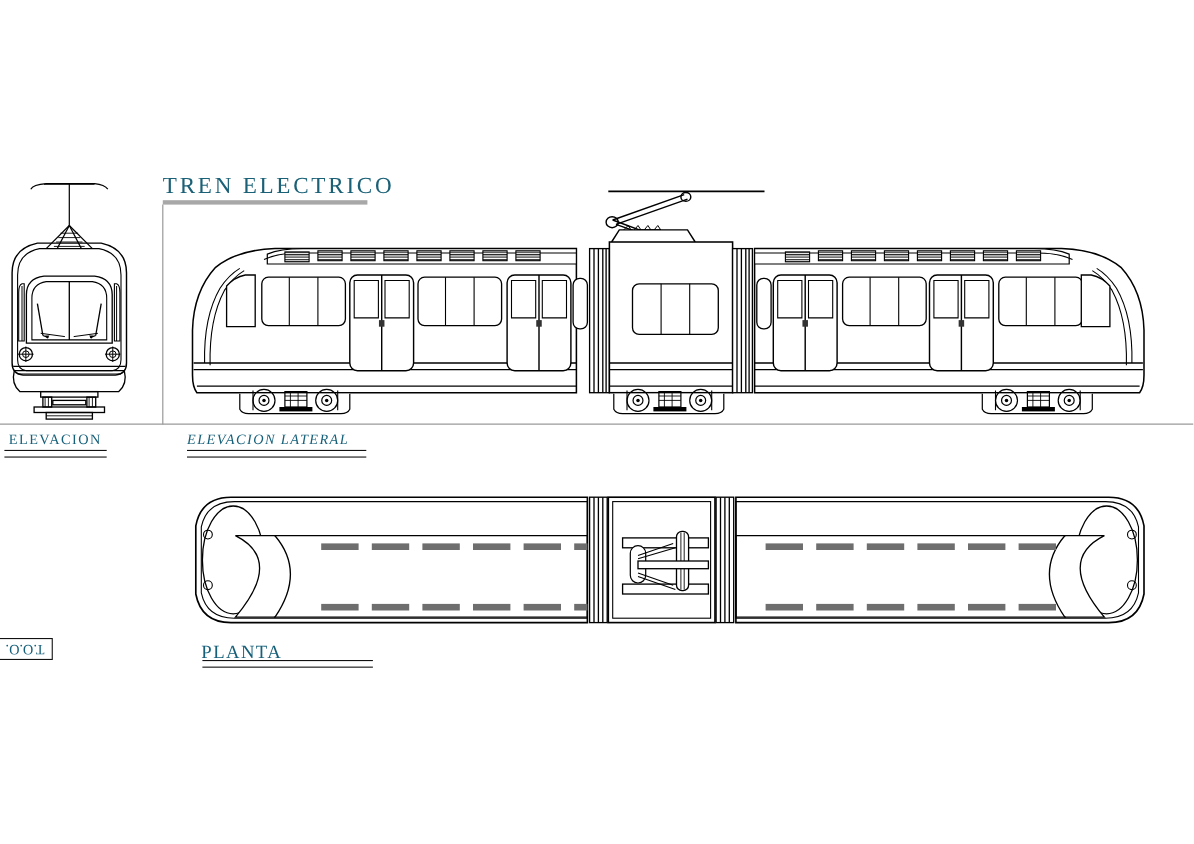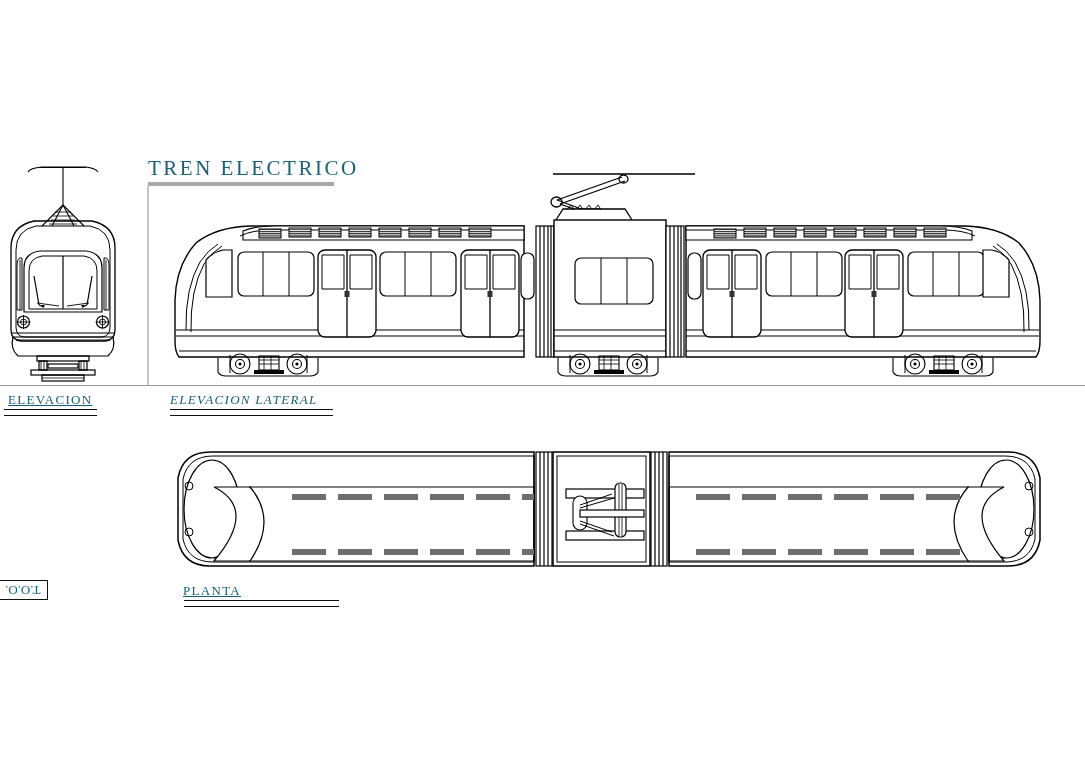--- a/index.html
+++ b/index.html
@@ -20,23 +20,23 @@
     -webkit-font-smoothing:none;
   }
   #title-text{
     left:148px;top:156px;font-size:21px;letter-spacing:2.5px;
     color:#1a6076;
   }
   #title-rule{
     position:absolute;left:148px;top:182px;width:186px;height:4px;
     background:#a8a8a8;
   }
-  #lbl-elevacion{left:8px;top:392px;font-size:13px;letter-spacing:1.3px;text-decoration:underline;}
+  #lbl-elevacion{left:8px;top:392px;font-size:13px;letter-spacing:1.3px;}
   #lbl-elevacion-lateral{left:170px;top:392px;font-size:13px;letter-spacing:1.3px;font-style:italic;}
-  #lbl-planta{left:183px;top:583px;font-size:13px;letter-spacing:1.3px;text-decoration:underline;}
+  #lbl-planta{left:183px;top:583px;font-size:17px;letter-spacing:1.3px;}
 
   .rule2{position:absolute;height:5px;border-top:1.6px solid #111;border-bottom:1.6px solid #111;}
   #rule-elevacion{left:4px;top:409px;width:93px;}
   #rule-elevacion-lateral{left:170px;top:409px;width:163px;}
   #rule-planta{left:184px;top:600px;width:155px;}
 
   #stamp{
     position:absolute;left:-2px;top:580px;width:48px;height:18px;
     border:1.4px solid #111;background:#fff;
     display:flex;align-items:center;justify-content:center;

